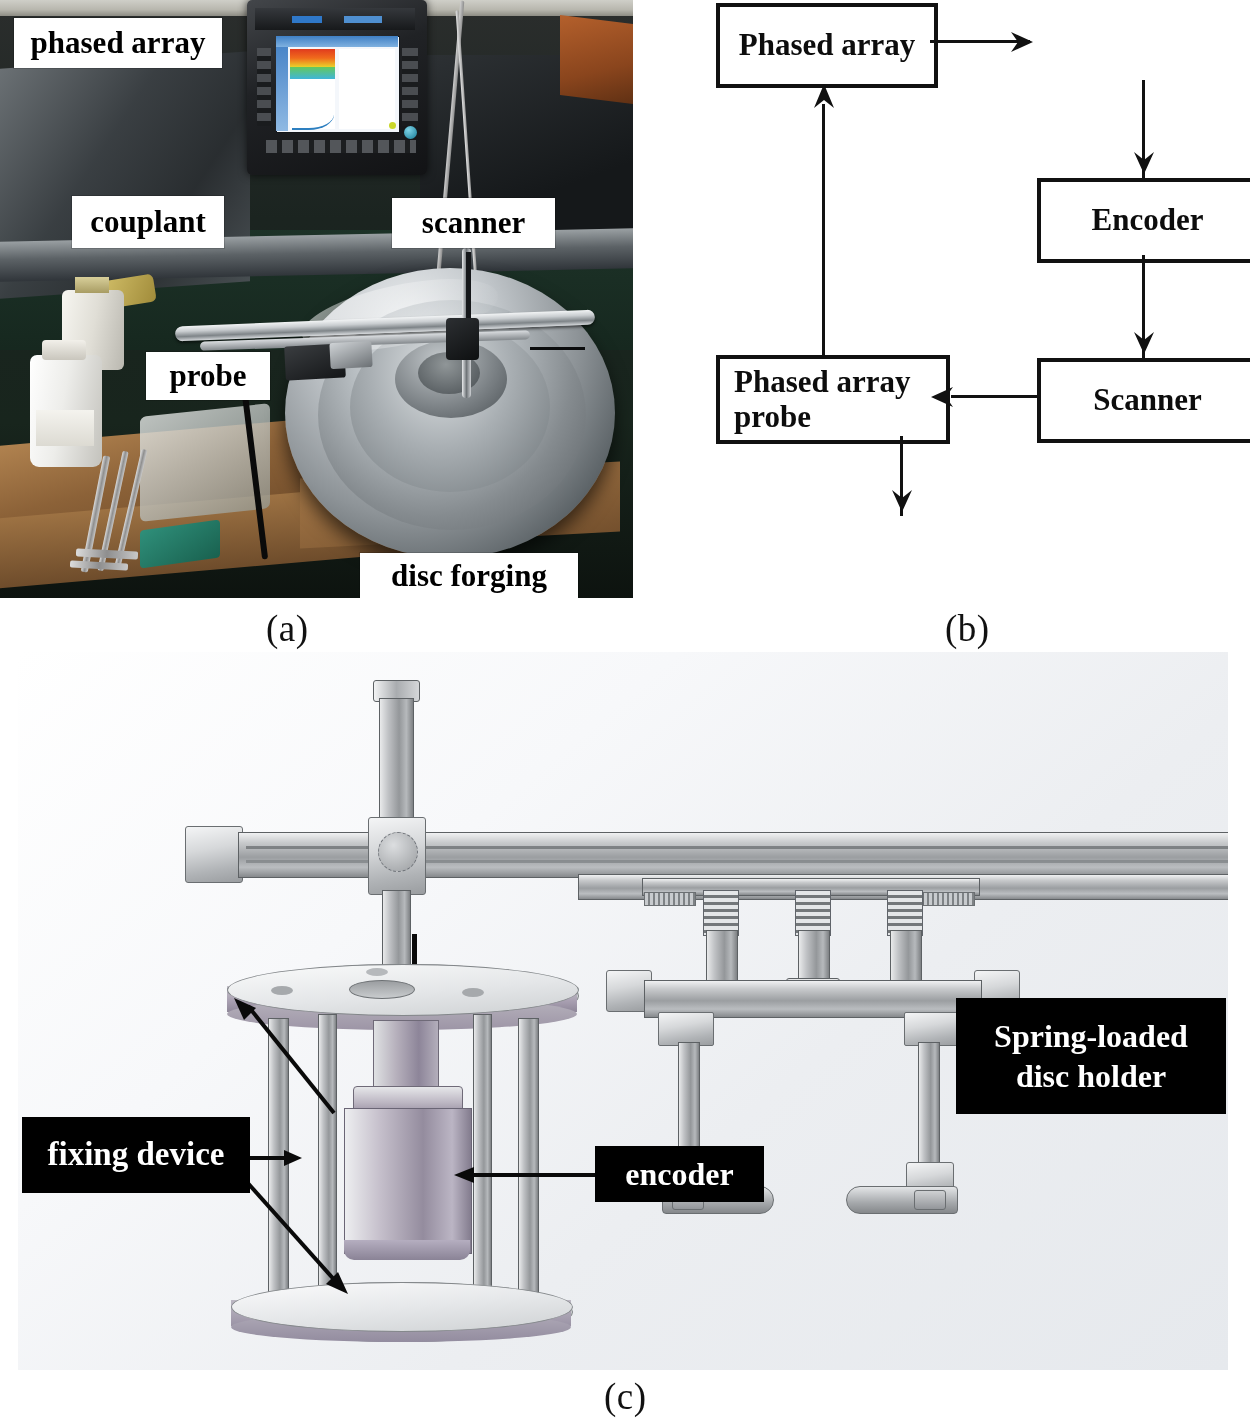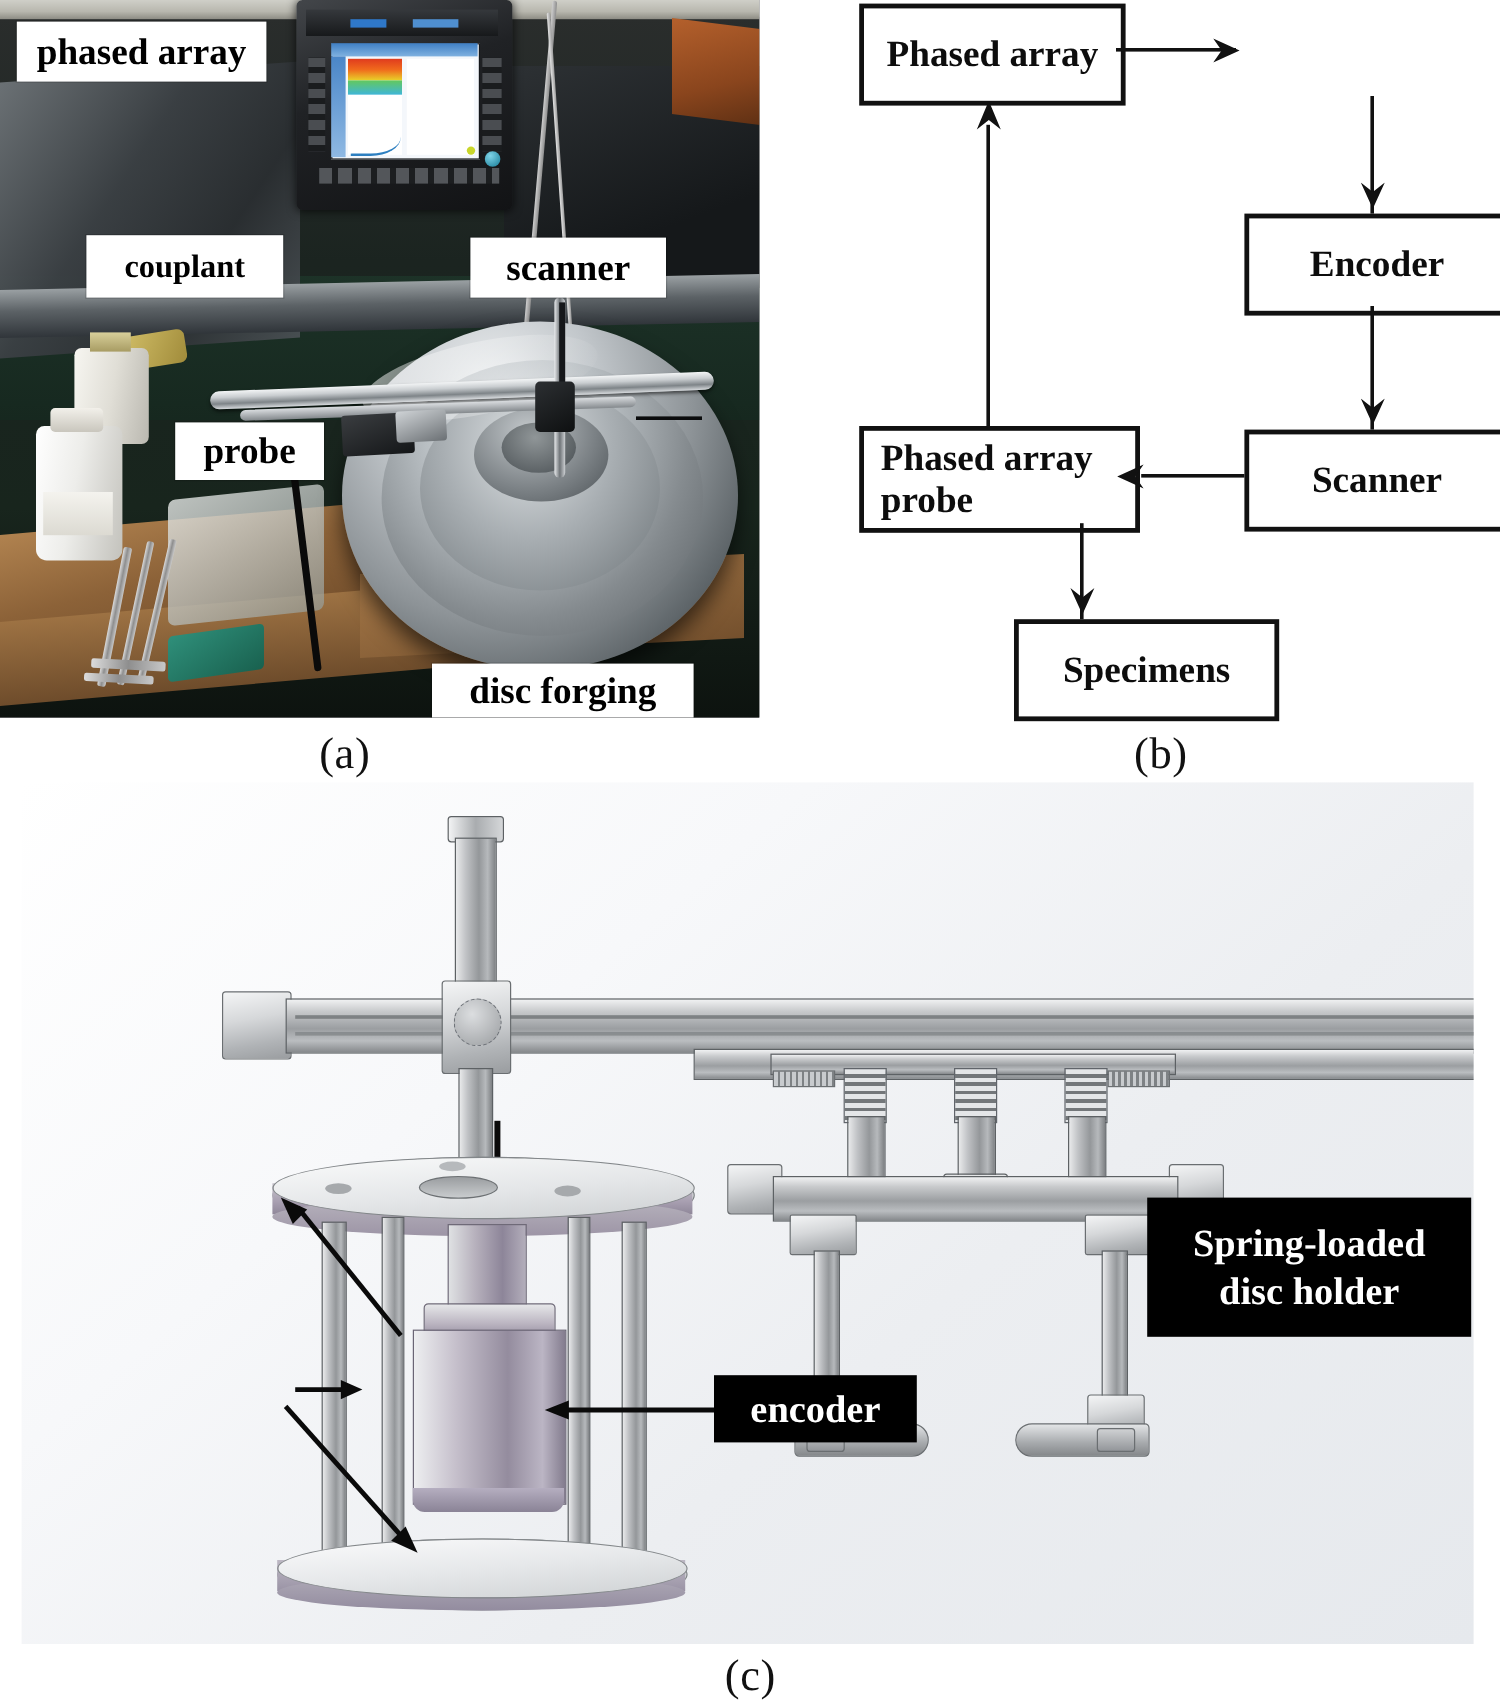--- a/index.html
+++ b/index.html
@@ -245,21 +245,21 @@
   <div class="photo-layer ph-vertrod"></div>
   <div class="photo-layer ph-vertrod2"></div>
   <div class="photo-layer ph-hub"></div>
   <div class="photo-layer ph-probe"></div>
   <div class="photo-layer ph-probe2"></div>
 
   <div class="lbl-white" style="left:14px;top:18px;width:208px;height:50px;font-size:31px;">
     <span>phased array</span>
   </div>
 
-  <div class="lbl-white" style="left:72px;top:196px;width:164px;height:52px;font-size:27px;">
+  <div class="lbl-white" style="left:72px;top:196px;width:152px;height:52px;font-size:31px;">
     <span>couplant</span>
   </div>
 
   <div class="lbl-white" style="left:392px;top:198px;width:163px;height:50px;font-size:31px;">
     <span>scanner</span>
   </div>
 
   <div class="lbl-white" style="left:146px;top:352px;width:124px;height:48px;font-size:31px;">
     <span>probe</span>
   </div>
@@ -286,23 +286,20 @@
 
   <div class="bd-box" style="left:404px;top:358px;width:213px;height:77px;">
     <span>Scanner</span>
   </div>
 
   <div class="bd-box left-al" style="left:83px;top:355px;width:212px;height:81px;flex-direction:column;align-items:flex-start;justify-content:center;">
     <span>Phased array</span>
     <span>probe</span>
   </div>
 
-  <div class="bd-box" style="left:212px;top:516px;width:213px;height:77px;">
-    <span>Specimens</span>
-  </div>
 
   <div class="bd-line" style="left:297px;top:40px;width:100px;height:3px;"></div>
   <svg style="position:absolute;left:378px;top:28px;width:26px;height:28px;" viewBox="0 0 26 28">
     <polygon points="0,4 22,14 0,24 7,14" fill="#111"></polygon>
   </svg>
 
   <div class="bd-line" style="left:509px;top:80px;width:3px;height:98px;"></div>
   <svg style="position:absolute;left:497px;top:152px;width:28px;height:28px;" viewBox="0 0 28 28">
     <polygon points="4,0 14,22 24,0 14,8" fill="#111"></polygon>
   </svg>
@@ -456,20 +453,23 @@
     <line x1="152" y1="11" x2="18" y2="11" stroke="#0a0a0a" stroke-width="4"></line>
     <polygon points="0,11 20,3 20,19" fill="#0a0a0a"></polygon>
   </svg>
 
 
   <div class="lbl-black" style="left:938px;top:346px;width:270px;height:116px;font-size:32px;">
     <span>Spring-loaded</span>
     <span>disc holder</span>
   </div>
 
+  <div class="lbl-black" style="left:4px;top:465px;width:228px;height:76px;font-size:33px;">
+    <span>fixing device</span>
+  </div>
 
   <div class="lbl-black" style="left:577px;top:494px;width:169px;height:56px;font-size:32px;">
     <span>encoder</span>
   </div>
 </div>
 
 <div class="caption" style="left:604px;top:1375px;">
   <span>(c)</span>
 </div>
 

